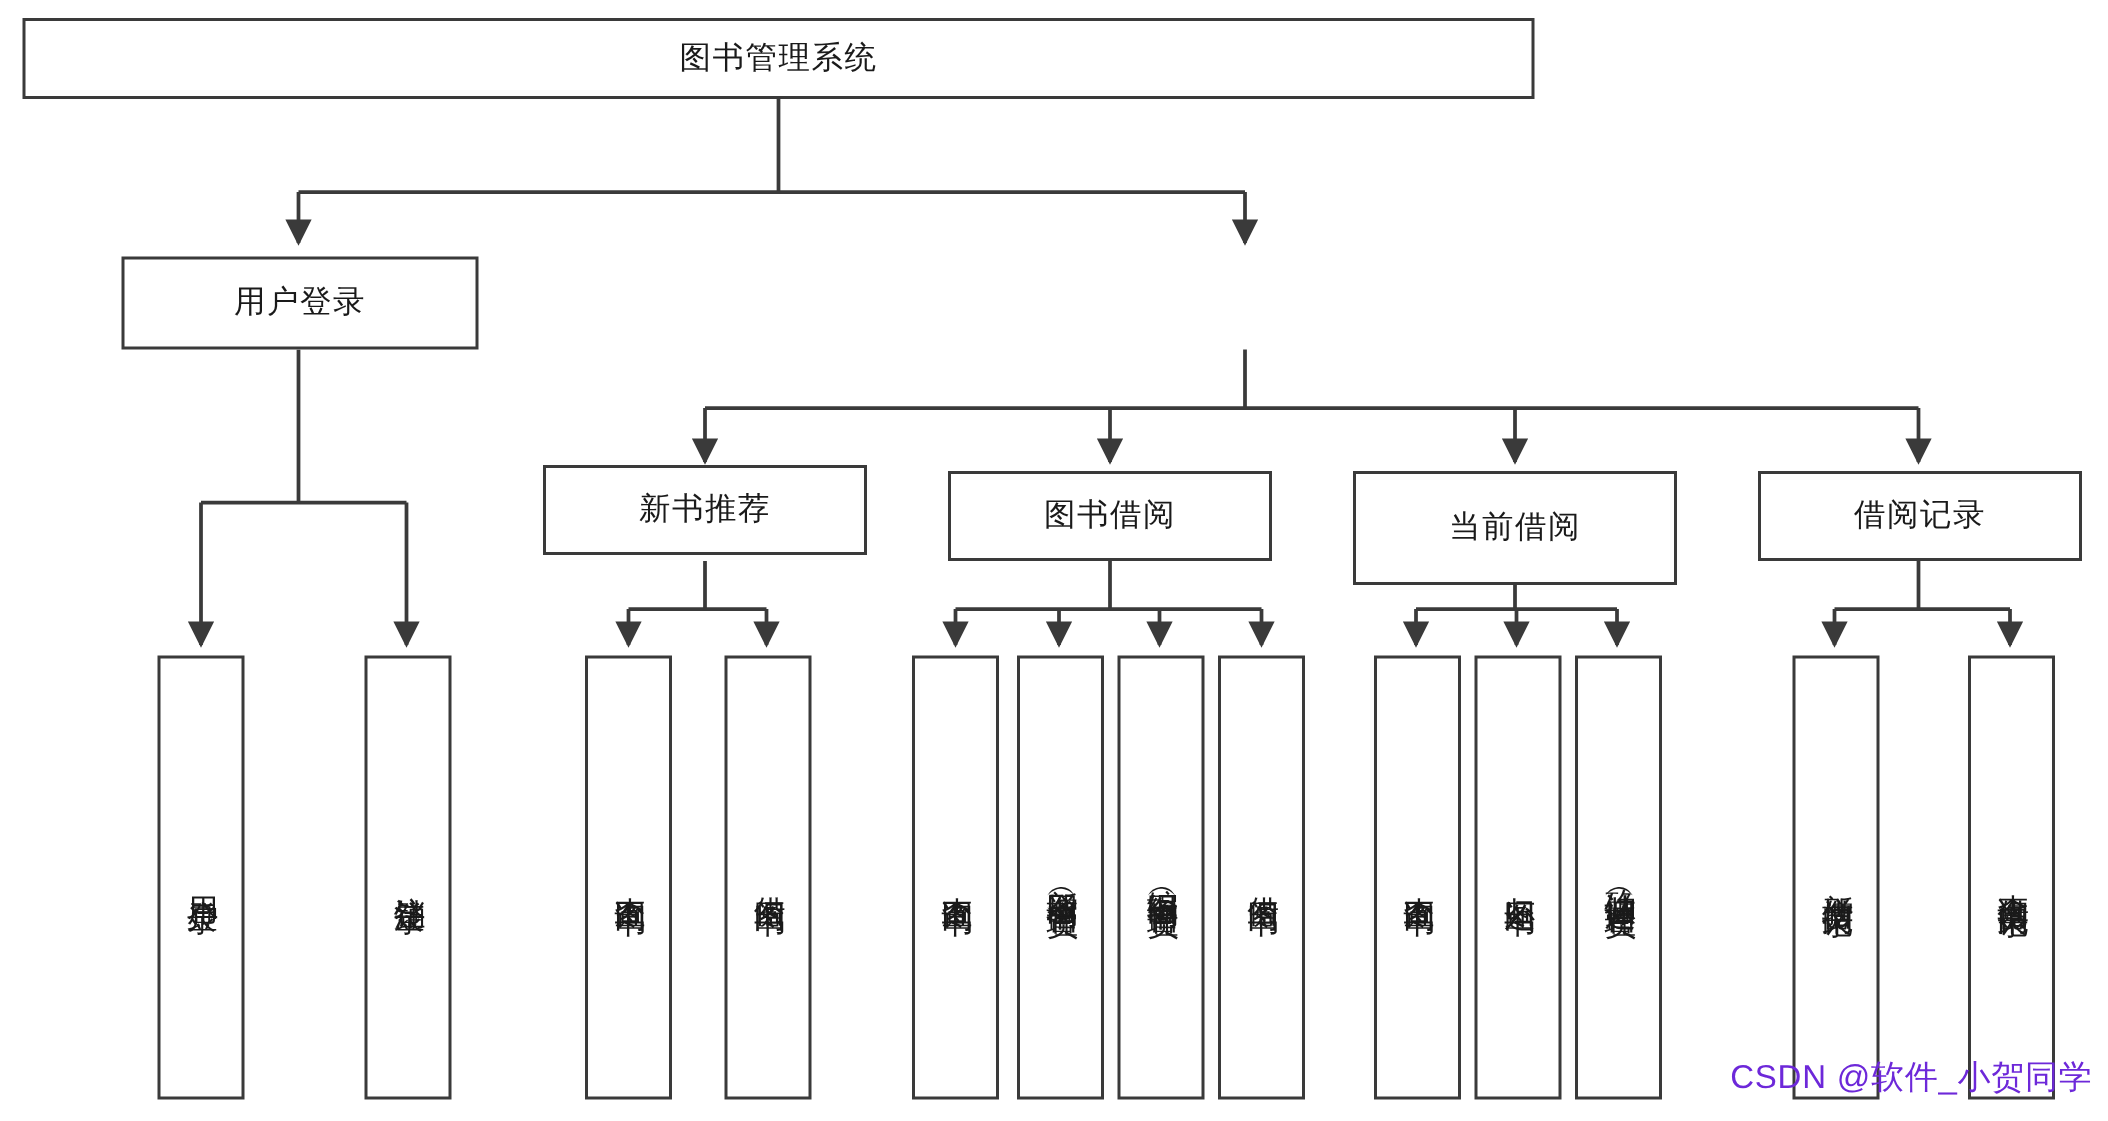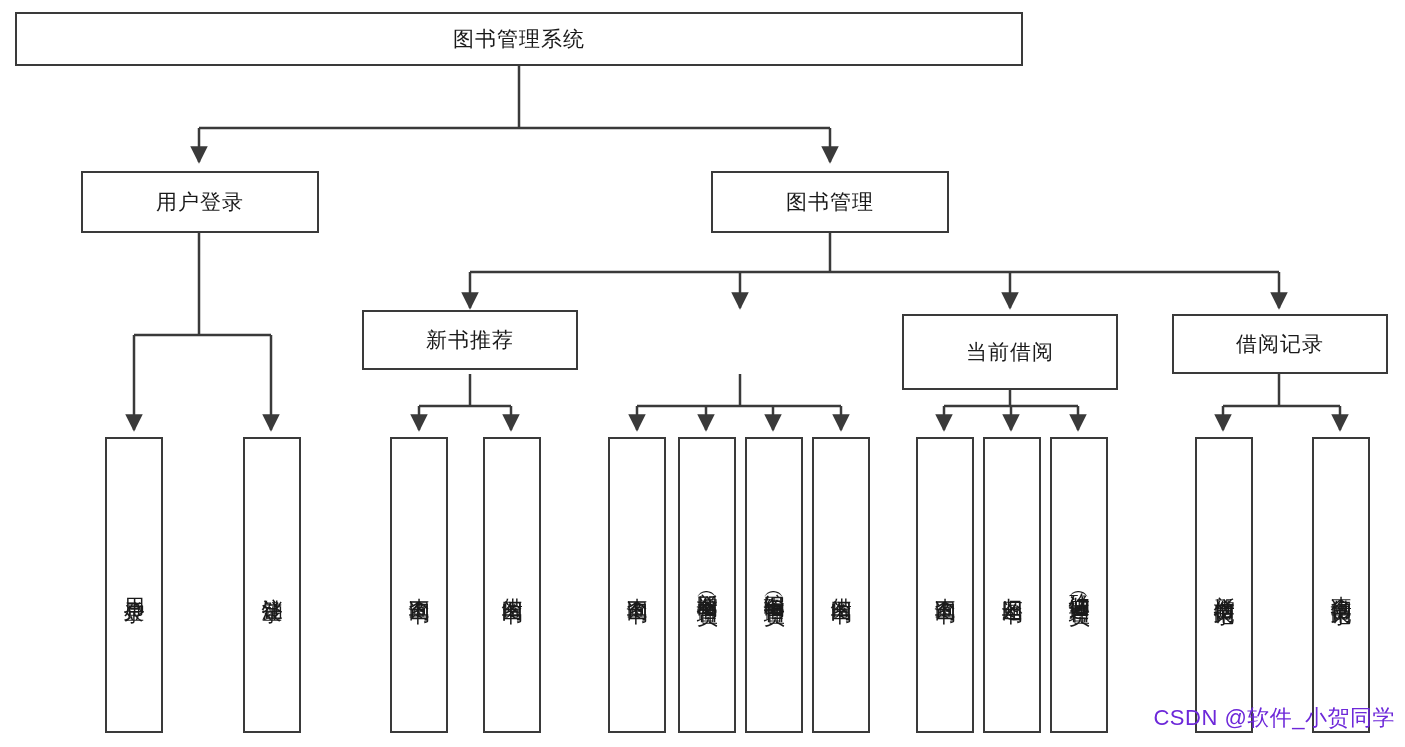--- a/index.html
+++ b/index.html
@@ -122,26 +122,26 @@
     </g>
   </svg>
 
   <div class="node node-h" style="left:15px; top:12px; width:1008px; height:54px;">
     <span>图书管理系统</span>
   </div>
 
   <div class="node node-h" style="left:81px; top:171px; width:238px; height:62px;">
     <span>用户登录</span>
   </div>
-  <div class="node node-h" style="left:711px; top:171px; width:238px; height:62px;">
-    <span>图书管理</span>
-  </div>
 
   <div class="node node-h" style="left:362px; top:310px; width:216px; height:60px;">
     <span>新书推荐</span>
+  </div>
+  <div class="node node-h" style="left:632px; top:314px; width:216px; height:60px;">
+    <span>图书借阅</span>
   </div>
   <div class="node node-h" style="left:902px; top:314px; width:216px; height:76px;">
     <span>当前借阅</span>
   </div>
   <div class="node node-h" style="left:1172px; top:314px; width:216px; height:60px;">
     <span>借阅记录</span>
   </div>
 
   <div class="node node-v" style="left:105px; top:437px; width:58px; height:296px;">
     <span class="vlabel">用户登录</span>

